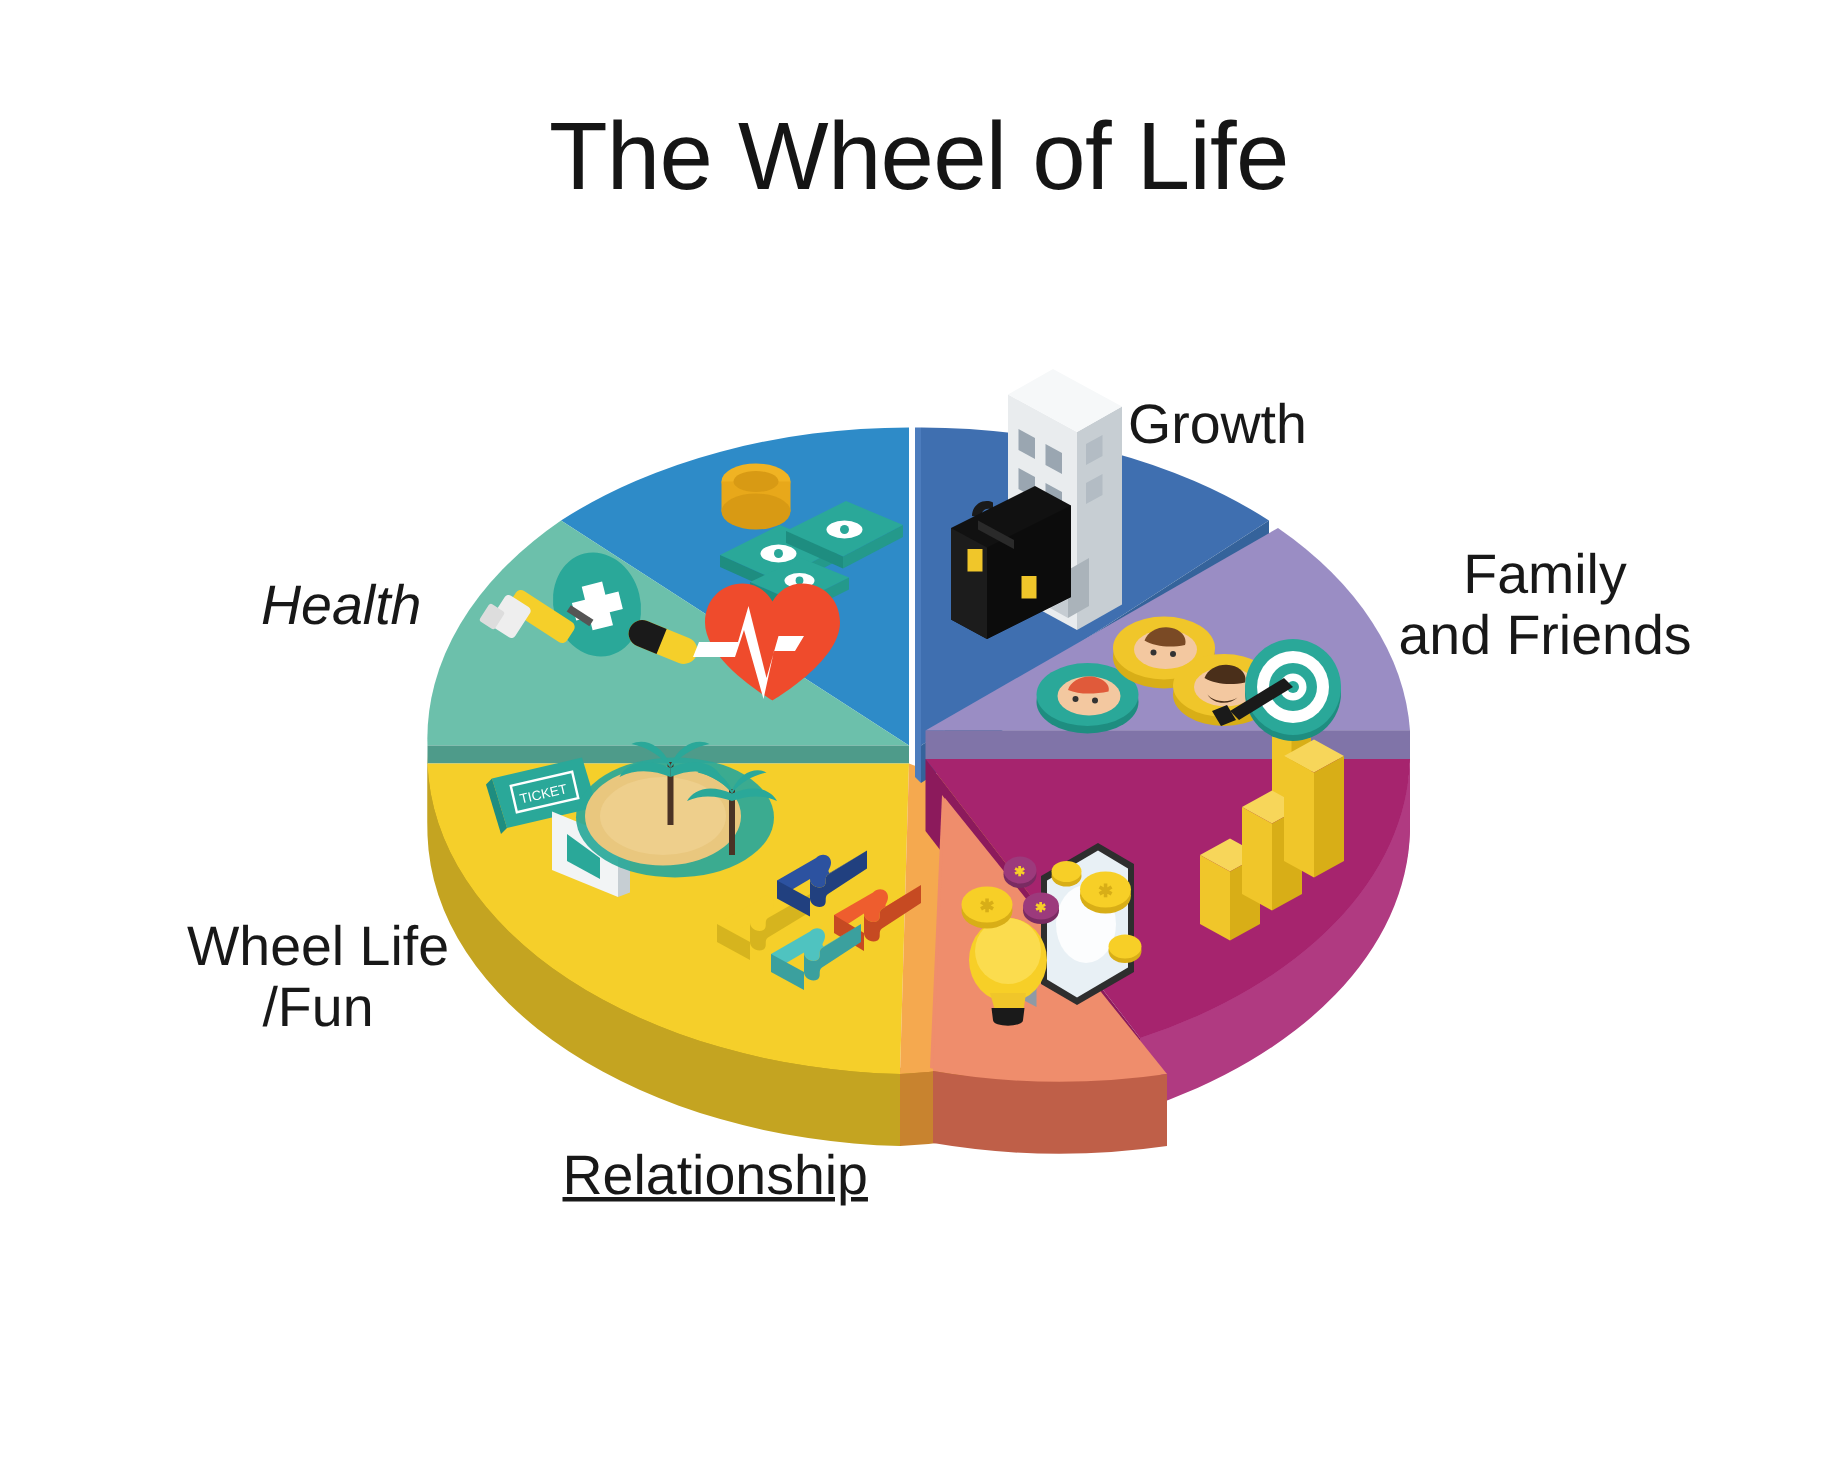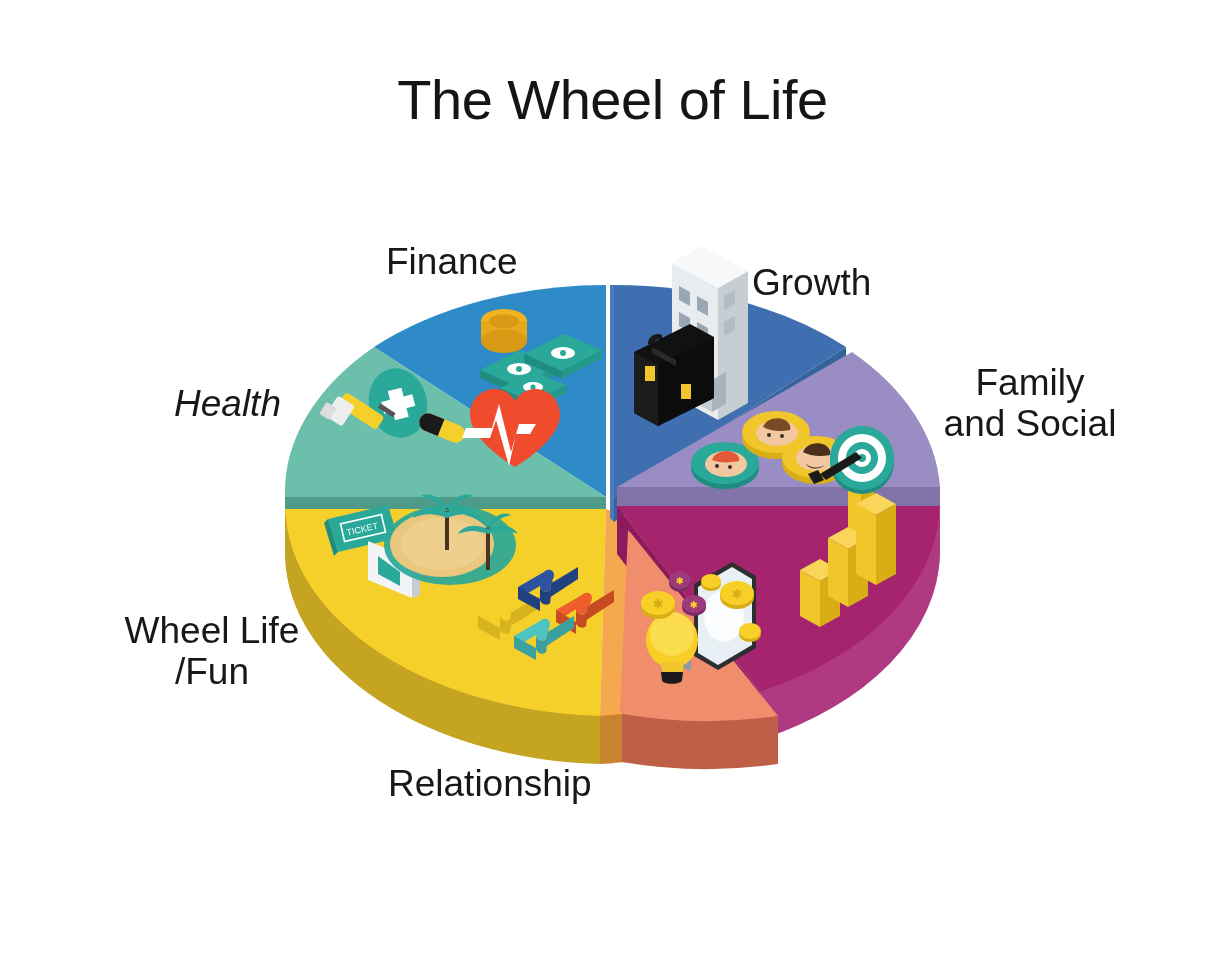--- a/index.html
+++ b/index.html
@@ -10,21 +10,21 @@
     font-family:"Liberation Sans","DejaVu Sans",sans-serif;
     overflow:hidden;
     position:relative;
   }
   #stage{position:relative;width:1225px;height:980px;}
 
   .title{
     position:absolute;
     left:0;top:72px;width:1225px;
     text-align:center;
-    font-size:56px;
+    font-size:64px;
     font-weight:300;
     letter-spacing:-0.5px;
     color:#151515;
     line-height:1;
     white-space:nowrap;
   }
 
   .wheel-svg{position:absolute;left:0;top:0;width:1225px;height:980px;}
 
   .lbl{
@@ -34,21 +34,21 @@
     font-weight:400;
     line-height:1.12;
     white-space:pre-line;
     letter-spacing:0px;
   }
   .lbl-finance{left:386px;top:241px;}
   .lbl-career{left:752px;top:262px;}
   .lbl-family{left:930px;top:362px;text-align:center;width:200px;}
   .lbl-growth{left:928px;top:610px;text-align:center;width:160px;}
   .lbl-spirit{left:652px;top:794px;}
-  .lbl-relation{left:388px;top:763px;}
+  .lbl-relation{left:375px;top:763px;text-decoration:underline;}
   .lbl-social{left:122px;top:610px;text-align:center;width:180px;}
   .lbl-health{left:174px;top:383px;font-style:italic;}
 </style>
 </head>
 <body>
 
 <div id="stage">
 
   <div class="title">The Wheel of Life</div>
 
@@ -326,22 +326,21 @@
       </g>
       <g>
         <ellipse cx="694" cy="607" rx="12" ry="9" fill="#7a2b62"></ellipse>
         <ellipse cx="694" cy="604" rx="12" ry="9" fill="#9c3a7c"></ellipse>
         <text x="690" y="608" font-family="'Liberation Sans',sans-serif" font-size="9" font-weight="bold" fill="#f7cf27">✱</text>
       </g>
     </g>
 
   </svg>
 
-  <div class="lbl lbl-finance">Finance</div>
   <div class="lbl lbl-career">Growth</div>
   <div class="lbl lbl-family">Family
-and Social</div>
+and Friends</div>
   <div class="lbl lbl-relation">Relationship</div>
   <div class="lbl lbl-social">Wheel Life
 /Fun</div>
   <div class="lbl lbl-health">Health</div>
 
 </div>
 
 </body></html>

